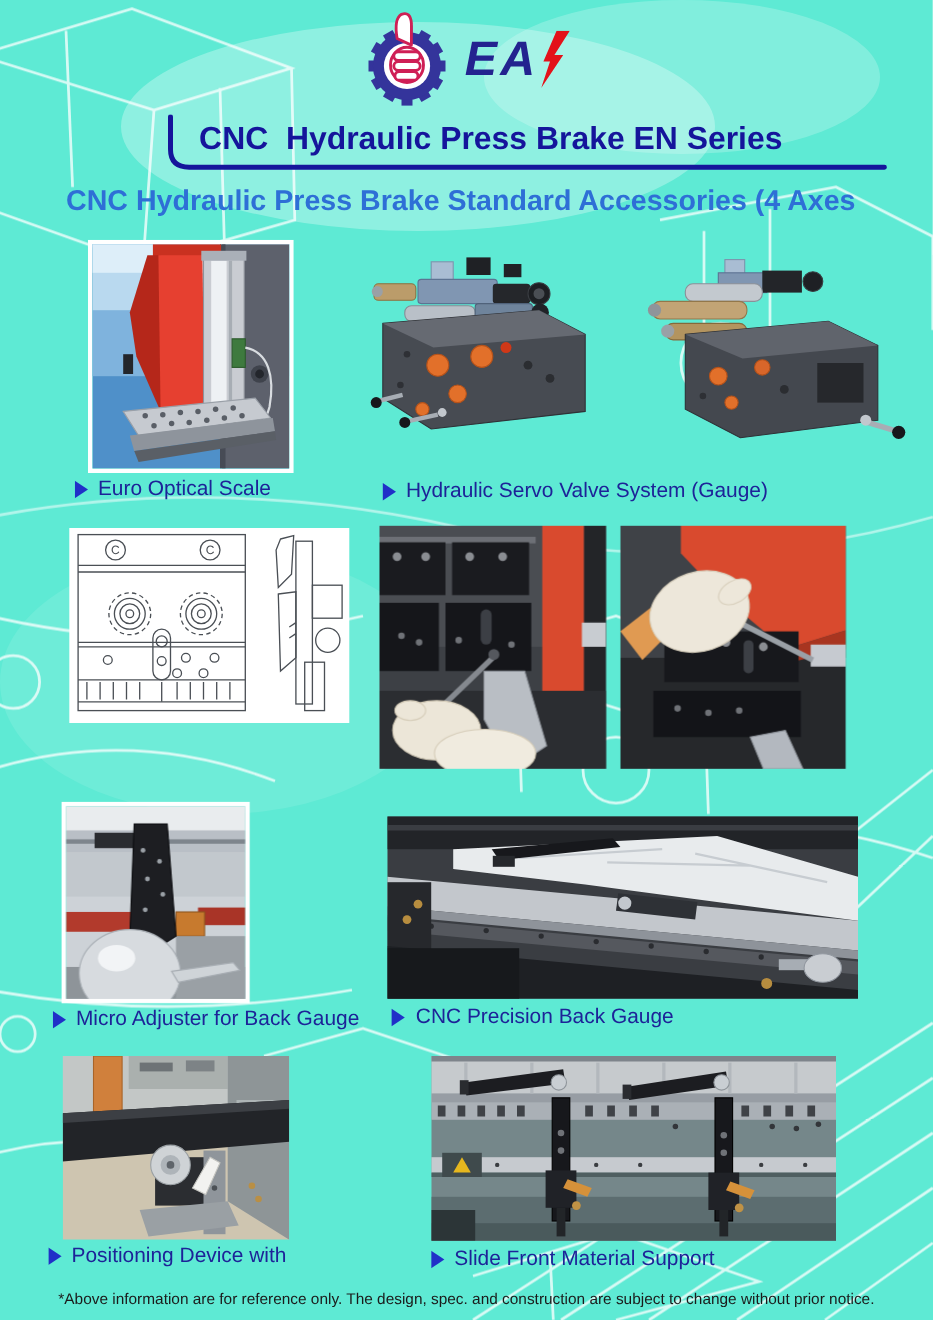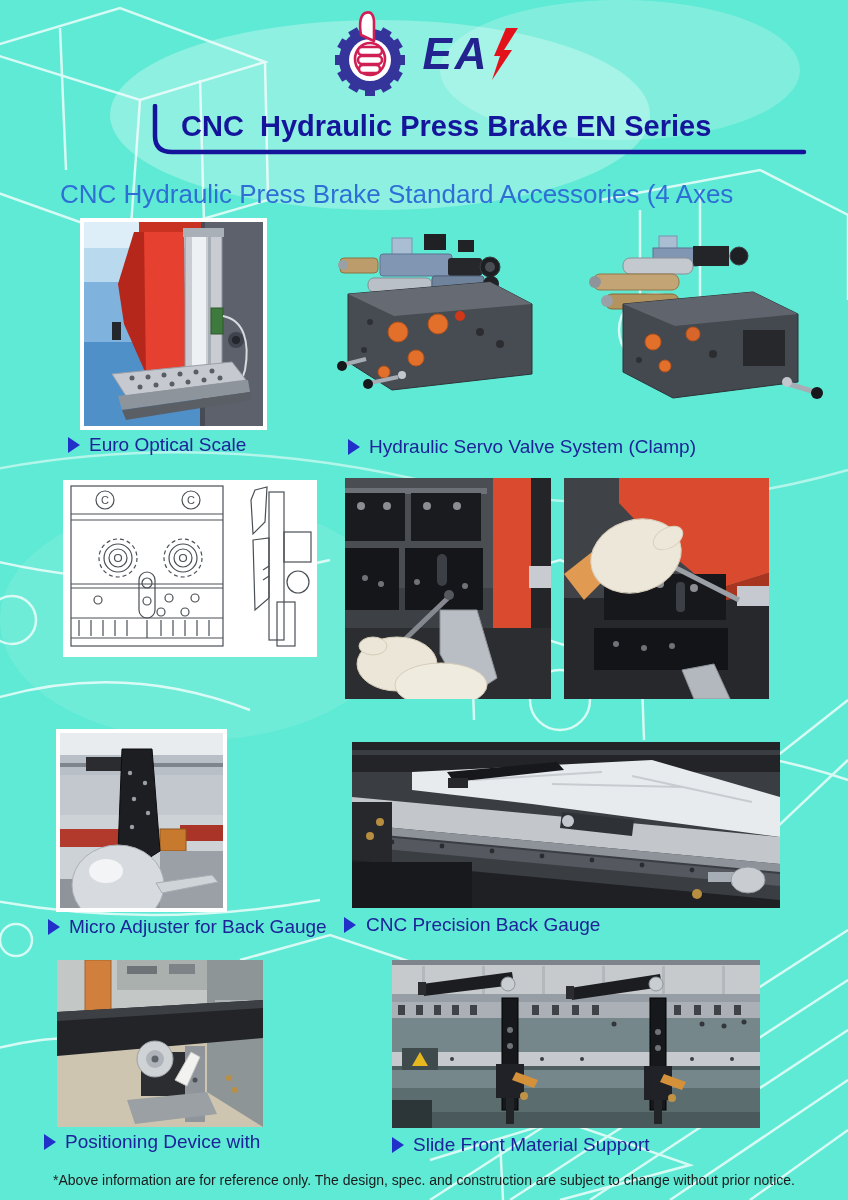--- a/index.html
+++ b/index.html
@@ -11,21 +11,21 @@
   .logo{position:absolute;left:0;top:8px;width:848px;height:92px;display:flex;
         justify-content:center;align-items:center;gap:10px;}
   .logo-text{display:flex;align-items:center;font-weight:bold;font-style:italic;
         font-size:44px;letter-spacing:3px;color:#23238f;}
   .logo-text svg{margin:0 2px;}
 
   
   .bracket{position:absolute;left:152px;top:104px;width:656px;height:54px;}
   .title{position:absolute;left:181px;top:110px;font-size:29px;font-weight:bold;
          color:#15159b;white-space:pre;}
-  .subtitle{position:absolute;left:60px;top:179px;font-size:26px;font-weight:normal;
+  .subtitle{position:absolute;left:60px;top:167px;font-size:26px;font-weight:bold;
          color:#2e6fd6;white-space:nowrap;}
 
   
   .fig{position:absolute;margin:0;padding:0;line-height:0;}
   .white-frame{border:4px solid #ffffff;}
   .fig-euro{left:80px;top:218px;}
   .fig-valves{left:335px;top:220px;}
   .fig-clamp{left:63px;top:480px;background:#ffffff;}
   .fig-gloves1{left:345px;top:478px;}
   .fig-gloves2{left:564px;top:478px;}
@@ -36,21 +36,21 @@
 
   
   .caption{position:absolute;display:flex;align-items:flex-start;gap:9px;
            color:#1d2398;font-size:19px;line-height:22px;}
   .tri{width:0;height:0;border-left:12px solid #2030c8;border-top:8px solid transparent;
        border-bottom:8px solid transparent;margin-top:3px;flex:none;}
   .cap-euro{left:68px;top:434px;}
   .cap-valves{left:348px;top:436px;}
   .cap-clamp{left:46px;top:670px;}
   .cap-micro{left:48px;top:916px;}
-  .cap-backgauge{left:344px;top:914px;gap:10px;}
+  .cap-backgauge{left:356px;top:914px;gap:10px;}
   .cap-positioning{left:44px;top:1131px;}
   .cap-slide{left:392px;top:1134px;}
 
   .footer{position:absolute;left:0;top:1172px;width:848px;text-align:center;
           font-size:14px;color:#1b1b1b;}
 </style>
 </head>
 <body>
 
 <div class="page">
@@ -239,21 +239,21 @@
         <circle cx="120" cy="120" r="4" fill="#2b2d31"></circle>
           <circle cx="46" cy="126" r="3" fill="#2e3035"></circle>
         <line x1="196" y1="150" x2="222" y2="158" stroke="#a7adb4" stroke-width="5"></line>
         <circle cx="224" cy="159" r="6" fill="#17181c"></circle>
         <circle cx="194" cy="148" r="5" fill="#c2c7cd"></circle>
       </g>
     </svg>
   </figure>
   <div class="caption cap-valves">
     <span class="tri"></span>
-    <span>Hydraulic Servo Valve System (Clamp)</span>
+    <span>Hydraulic Servo Valve System (Gauge)</span>
   </div>
 
   <figure class="fig fig-clamp">
     <svg width="254" height="177" viewBox="0 0 254 177">
       <g stroke="#4a4f55" stroke-width="1.2" fill="none">
         <rect x="8" y="6" width="152" height="160"></rect>
         <line x1="8" y1="34" x2="160" y2="34"></line>
           <line x1="8" y1="40" x2="160" y2="40"></line>
         <circle cx="42" cy="20" r="9"></circle>
           <circle cx="128" cy="20" r="9"></circle>

